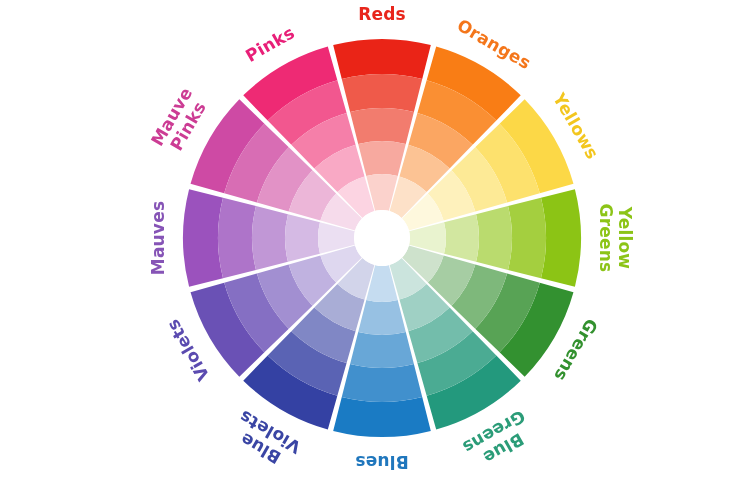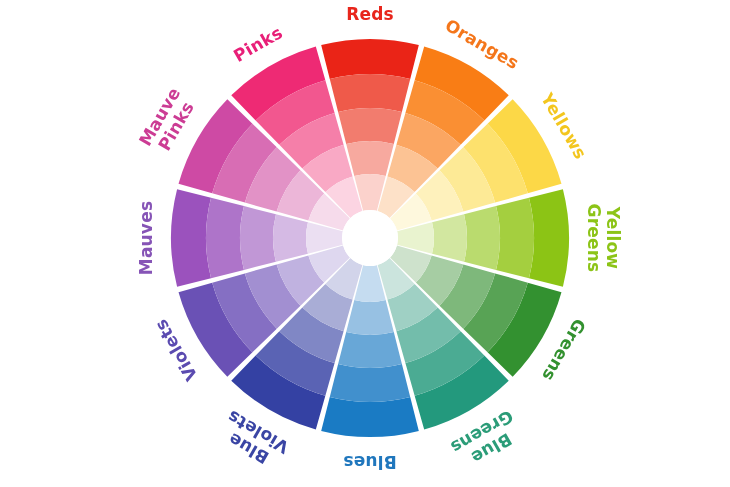--- a/index.html
+++ b/index.html
@@ -3,21 +3,21 @@
 <meta charset="utf-8">
 <style>
   html,body{margin:0;padding:0;}
   body{
     width:730px;height:487px;
     background:#ffffff;
     font-family:"DejaVu Sans", sans-serif;
     overflow:hidden;
     position:relative;
   }
-  #wheel-root{position:absolute;left:0;top:0;width:682px;height:487px;}
+  #wheel-root{position:absolute;left:12px;top:0;width:682px;height:487px;}
   svg{display:block;}
   .label-text{
     font-family:"DejaVu Sans", sans-serif;
     font-weight:700;
     font-size:17px;
     letter-spacing:0.2px;
   }
 </style>
 </head>
 <body>

